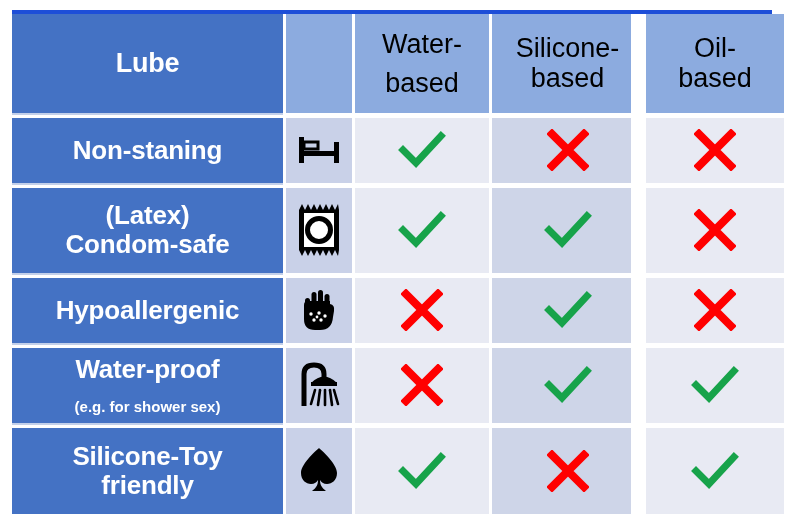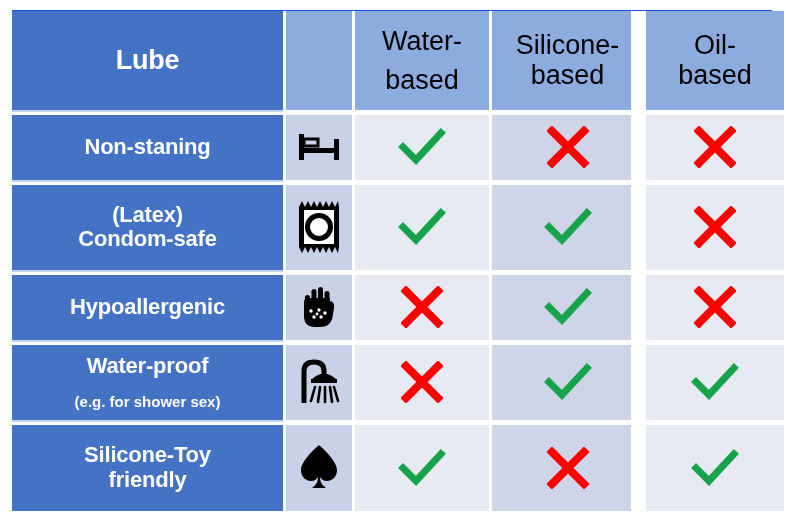--- a/index.html
+++ b/index.html
@@ -18,21 +18,21 @@
     background: #ffffff;
   }
   .table {
     position: absolute;
     left: 12px;
     top: 10px;
     width: 760px;
     height: 500px;
     display: flex;
     flex-direction: column;
-    border-top: 1px solid #1d4ed8;
+    border-top: 4px solid #1d4ed8;
   }
 
   
   .row {
     display: flex;
     width: 100%;
     box-sizing: border-box;
   }
   .row-head   { height: 103px; }
   .row-r0     { height: 68px;  }
@@ -68,21 +68,21 @@
     display: flex;
     flex-direction: column;
     align-items: center;
     justify-content: center;
     text-align: center;
     box-sizing: border-box;
     padding: 0 6px;
   }
   .label-title {
     font-weight: bold;
-    font-size: 22px;
+    font-size: 26px;
     line-height: 1.12;
     letter-spacing: -0.2px;
   }
   .label-sub {
     font-weight: bold;
     font-size: 15px;
     line-height: 1.15;
     margin-top: 14px;
   }
   .head-title { font-size: 27px; font-weight: bold; }

